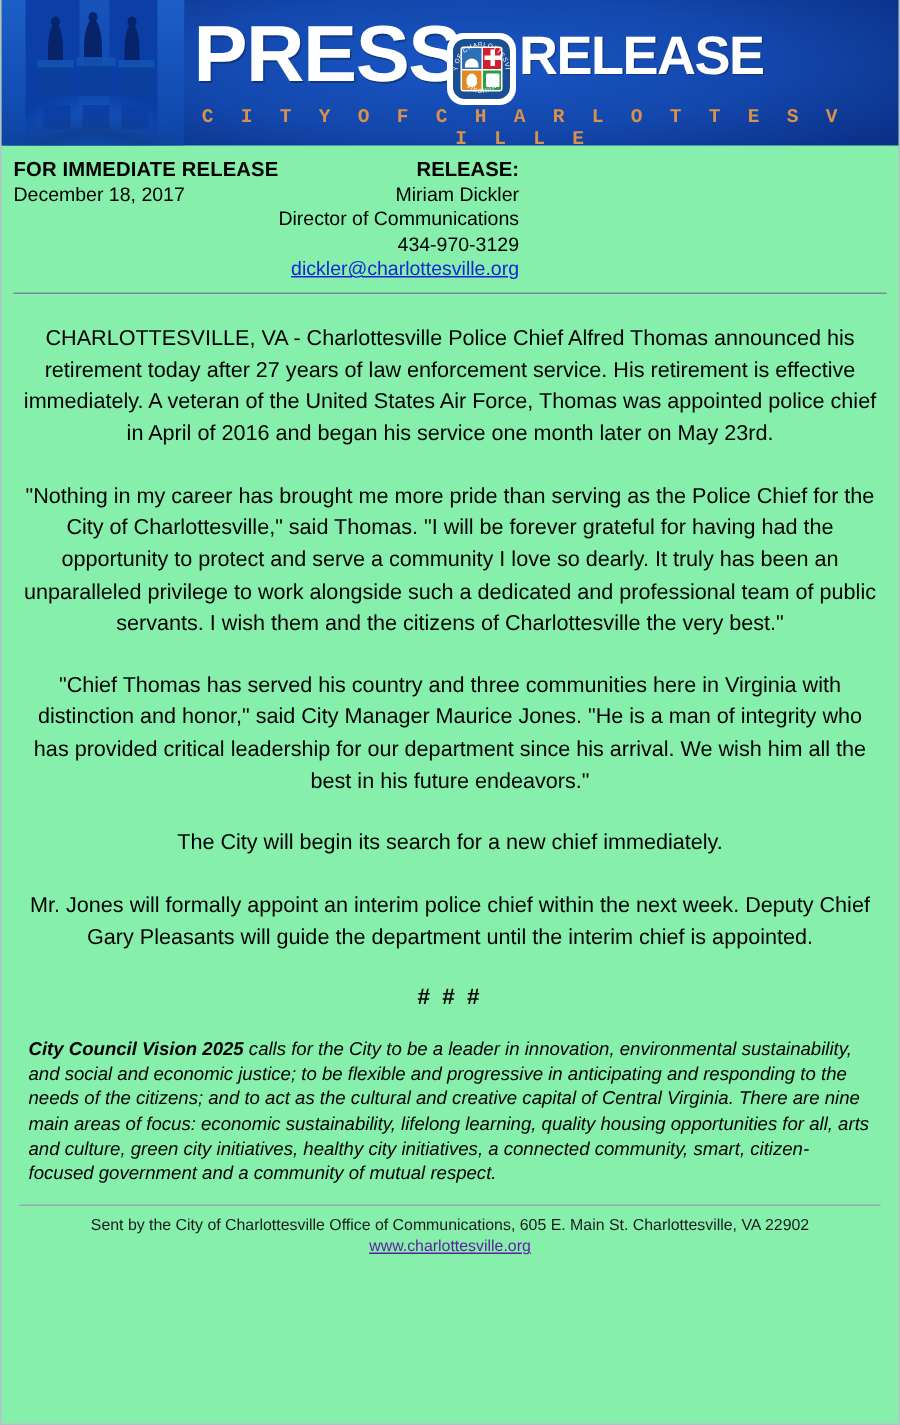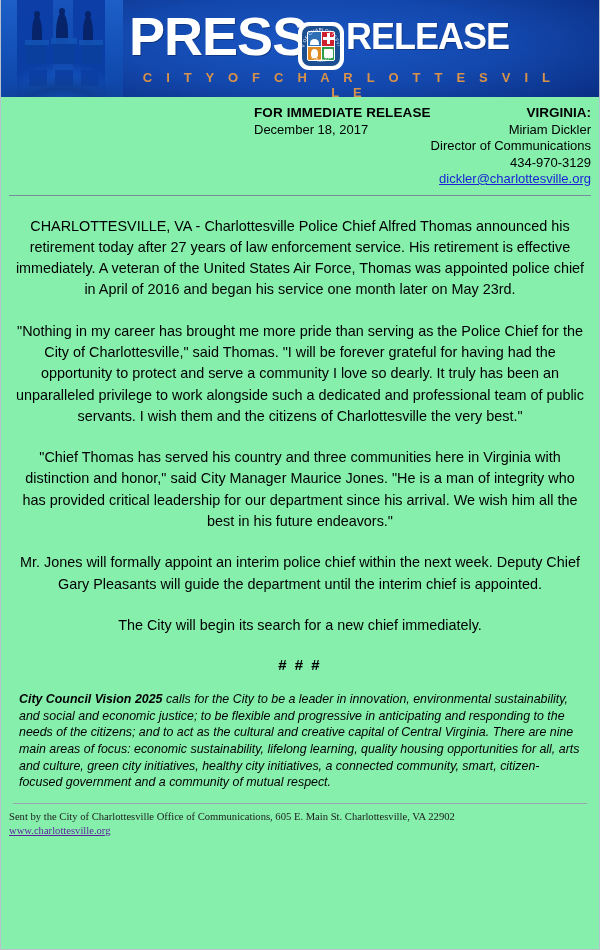--- a/index.html
+++ b/index.html
@@ -107,21 +107,21 @@
     letter-spacing: -1px;
     color: #ffffff;
     text-shadow: 1px 1px 0 rgba(0,0,0,.28);
   }
   .banner-sub {
     position: absolute;
     left: 132px;
     top: 70px;
     width: 432px;
     text-align: center;
-    font-family: Liberation Sans, sans-serif;
+    font-family: Liberation Mono, monospace;
     font-weight: bold;
     font-size: 13px;
     letter-spacing: 5.2px;
     color: #d9924a;
   }
 
   
   .seal {
     position: absolute;
     left: 297px;
@@ -210,21 +210,21 @@
     pointer-events: none;
   }
 
   
   .content {
     padding: 0 8px;
     box-sizing: border-box;
   }
   .meta-row {
     display: flex;
-    justify-content: flex-end;
+    justify-content: flex-start;
     align-items: flex-start;
     padding-top: 8px;
   }
   .meta-left {
     font-size: 13px;
     line-height: 16px;
   }
   .immediate {
     font-weight: bold;
     font-size: 13.5px;
@@ -301,26 +301,25 @@
     font-style: italic;
   }
 
   
   .footer-rule {
     border: 0;
     border-top: 1px solid #9aa6b2;
     margin: 12px 4px 0 4px;
   }
   .footer {
-    text-align: left;
+    text-align: center;
     font-size: 10.6px;
     line-height: 14.5px;
     color: #1c1c1c;
     margin-top: 6px;
-    font-family: Liberation Serif, serif;
   }
   .footer a { font-size: 10.6px; }
 </style>
 </head>
 <body>
 
 <div id="page">
 
   <div class="banner">
 
@@ -380,37 +379,37 @@
   </div>
 
   <div class="content">
 
     <div class="meta-row">
       <div class="meta-left">
         <div class="immediate">FOR IMMEDIATE RELEASE</div>
         <div class="meta-date">December 18, 2017</div>
       </div>
       <div class="meta-right">
-        <div class="contact-head">VIRGINIA:</div>
+        <div class="contact-head">RELEASE:</div>
         <div>Miriam Dickler</div>
         <div>Director of Communications</div>
         <div>434-970-3129</div>
         <div><a class="link" href="#">dickler@charlottesville.org</a></div>
       </div>
     </div>
 
     <hr class="rule">
 
 
     <div class="body-text">
       <p class="para">CHARLOTTESVILLE, VA - Charlottesville Police Chief Alfred Thomas announced his retirement today after 27 years of law enforcement service. His retirement is effective immediately. A veteran of the United States Air Force, Thomas was appointed police chief in April of 2016 and began his service one month later on May 23rd.</p>
       <p class="para">"Nothing in my career has brought me more pride than serving as the Police Chief for the City of Charlottesville," said Thomas. "I will be forever grateful for having had the opportunity to protect and serve a community I love so dearly.  It truly has been an unparalleled privilege to work alongside such a dedicated and professional team of public servants.  I wish them and the citizens of Charlottesville the very best."</p>
       <p class="para">"Chief Thomas has served his country and three communities here in Virginia with distinction and honor," said City Manager Maurice Jones. "He is a man of integrity who has provided critical leadership for our department since his arrival. We wish him all the best in his future endeavors."</p>
+      <p class="para">The City will begin its search for a new chief immediately.</p>
       <p class="para">Mr. Jones will formally appoint an interim police chief within the next week. Deputy Chief Gary Pleasants will guide the department until the interim chief is appointed.</p>
-      <p class="para">The City will begin its search for a new chief immediately.</p>
 
       <div class="hashes"># # #</div>
 
       <p class="vision"><b>City Council Vision 2025</b><span> calls for the City to be a leader in innovation, environmental sustainability, and social and economic justice; to be flexible and progressive in anticipating and responding to the needs of the citizens; and to act as the cultural and creative capital of Central Virginia. There are nine main areas of focus: economic sustainability, lifelong learning, quality housing opportunities for all, arts and culture, green city initiatives, healthy city initiatives, a connected community, smart, citizen-focused government and a community of mutual respect.</span></p>
     </div>
 
     <hr class="footer-rule">
 
     <div class="footer">
       <div>Sent by the City of Charlottesville Office of Communications, 605 E. Main St. Charlottesville, VA 22902</div>

